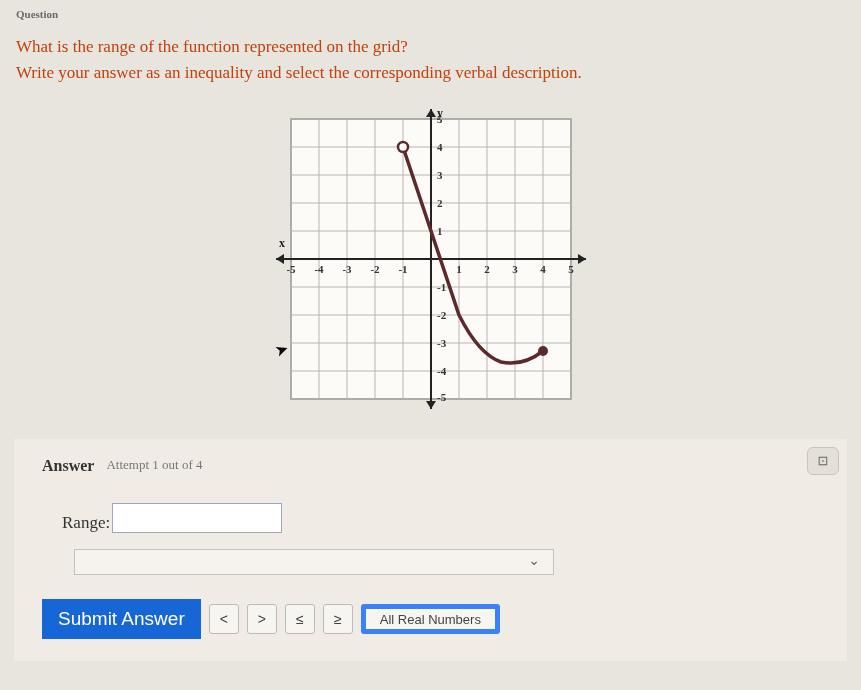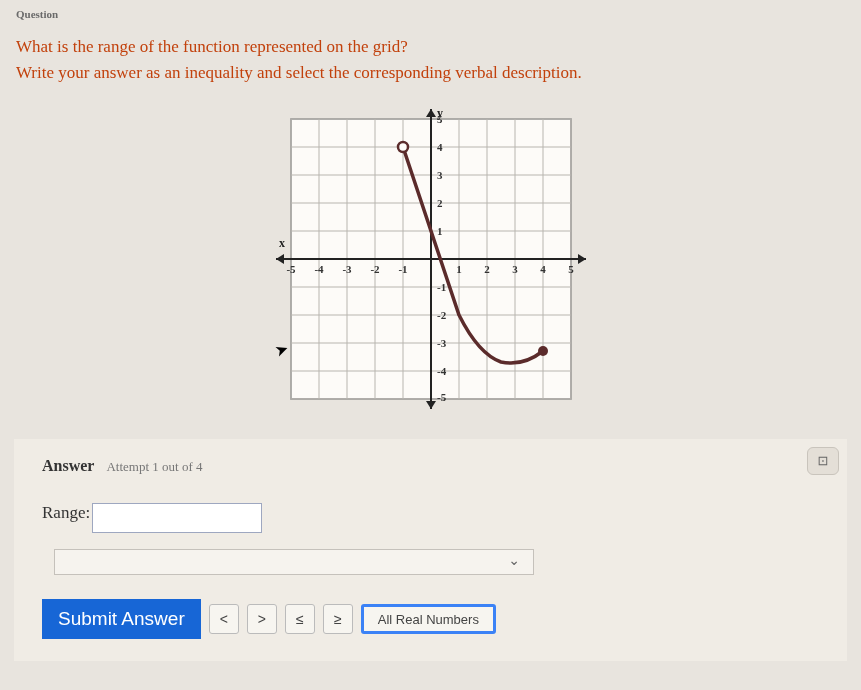--- a/index.html
+++ b/index.html
@@ -31,27 +31,27 @@
     .grid-wrap { position: relative; }
     svg { display: block; }
     .answer-section {
       background: #f0ece5;
       padding: 18px 28px 22px;
       margin: 0 14px;
       position: relative;
     }
     .answer-head {
       display: flex;
-      align-items: flex-end;
+      align-items: flex-start;
       gap: 12px;
       margin-bottom: 28px;
     }
     .answer-label { font-weight: bold; font-size: 16px; color: #333; }
     .attempt-label { font-size: 13px; color: #777; }
-    .row { display: flex; align-items: flex-start; margin-bottom: 16px; }
+    .row { display: flex; align-items: flex-end; margin-bottom: 16px; margin-left: 20px; }
     .field-label { font-size: 17px; color: #333; }
     .range-input {
       border: 1px solid #9ea7c0;
       background: #fff;
       height: 30px;
       width: 170px;
       padding: 2px 6px;
       font-size: 14px;
       margin-left: 2px;
     }
@@ -92,21 +92,21 @@
       border: 1px solid #bbb;
       background: #f7f5f0;
       font-size: 14px;
       color: #444;
       cursor: pointer;
       border-radius: 3px;
       display: flex; align-items: center; justify-content: center;
     }
     .allreal-btn {
       height: 30px;
-      border: 3px solid #3b82f6;
+      border: 5px solid #3b82f6;
       background: #f7f5f0;
       font-size: 13px;
       color: #444;
       padding: 0 14px;
       cursor: pointer;
       border-radius: 3px;
       font-family: Arial, sans-serif;
     }
     .side-tool {
       position: absolute;

